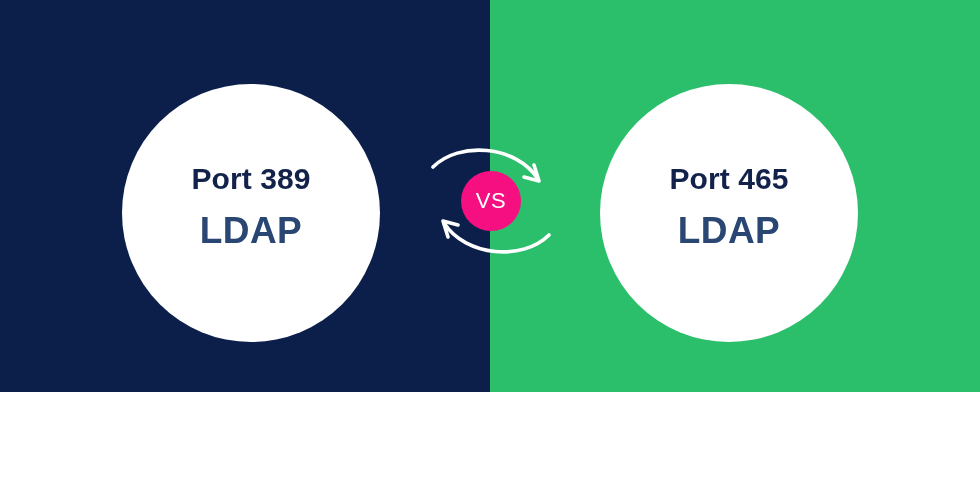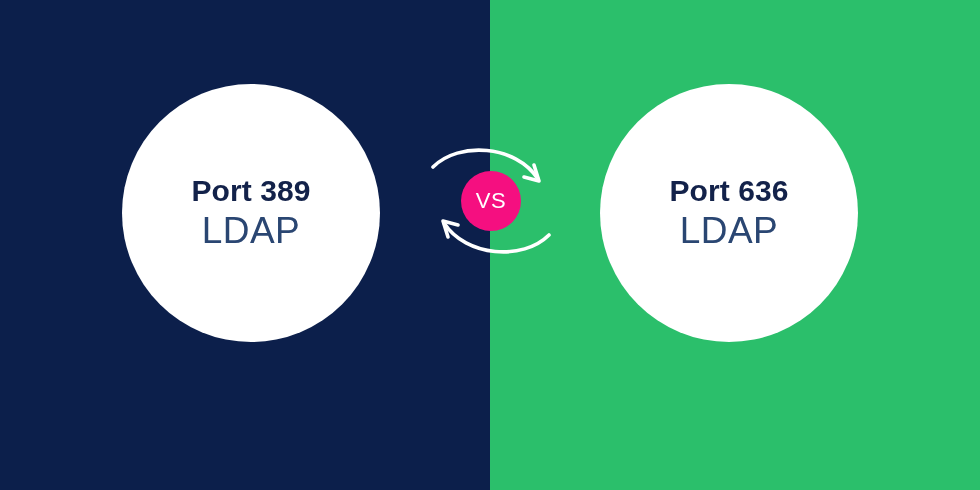--- a/index.html
+++ b/index.html
@@ -11,21 +11,21 @@
     width: 980px;
     height: 490px;
     overflow: hidden;
     font-family: "Liberation Sans", sans-serif;
     background: #ffffff;
   }
 
   .comparison-stage {
     position: relative;
     width: 980px;
-    height: 490px;
+    height: 392px;
     overflow: hidden;
   }
 
   
   .panel {
     position: absolute;
     top: 0;
     height: 490px;
     width: 490px;
   }
@@ -52,25 +52,25 @@
   .bubble-port {
     font-size: 30px;
     font-weight: bold;
     color: #13224A;
     letter-spacing: 0.1px;
     line-height: 1.05;
     margin: 0 0 6px 0;
   }
   .bubble-proto {
     font-size: 37px;
-    font-weight: normal;
+    font-weight: bold;
     color: #2A4672;
     letter-spacing: 0.4px;
     line-height: 1.05;
-    margin: 0;
+    margin: 12px;
   }
 
   
   .swap-arrows {
     position: absolute;
     left: 421px;
     top: 131px;
     width: 140px;
     height: 140px;
     pointer-events: none;
@@ -104,21 +104,21 @@
 
   <div class="panel panel-left"></div>
   <div class="panel panel-right"></div>
 
   <div class="bubble bubble-left">
     <div class="bubble-port">Port 389</div>
     <div class="bubble-proto">LDAP</div>
   </div>
 
   <div class="bubble bubble-right">
-    <div class="bubble-port">Port 636</div>
+    <div class="bubble-port">Port 465</div>
     <div class="bubble-proto">LDAP</div>
   </div>
 
   <svg class="swap-arrows" viewBox="0 0 140 140">
 
     <g>
       <path d="M 12 36 C 38 10, 95 14, 117 48" fill="none" stroke="#FFFFFF" stroke-width="3.6" stroke-linecap="round"></path>
       <path d="M 103 46 L 118 50 L 113 34" fill="none" stroke="#FFFFFF" stroke-width="3.6" stroke-linecap="round" stroke-linejoin="round"></path>
     </g>
 

